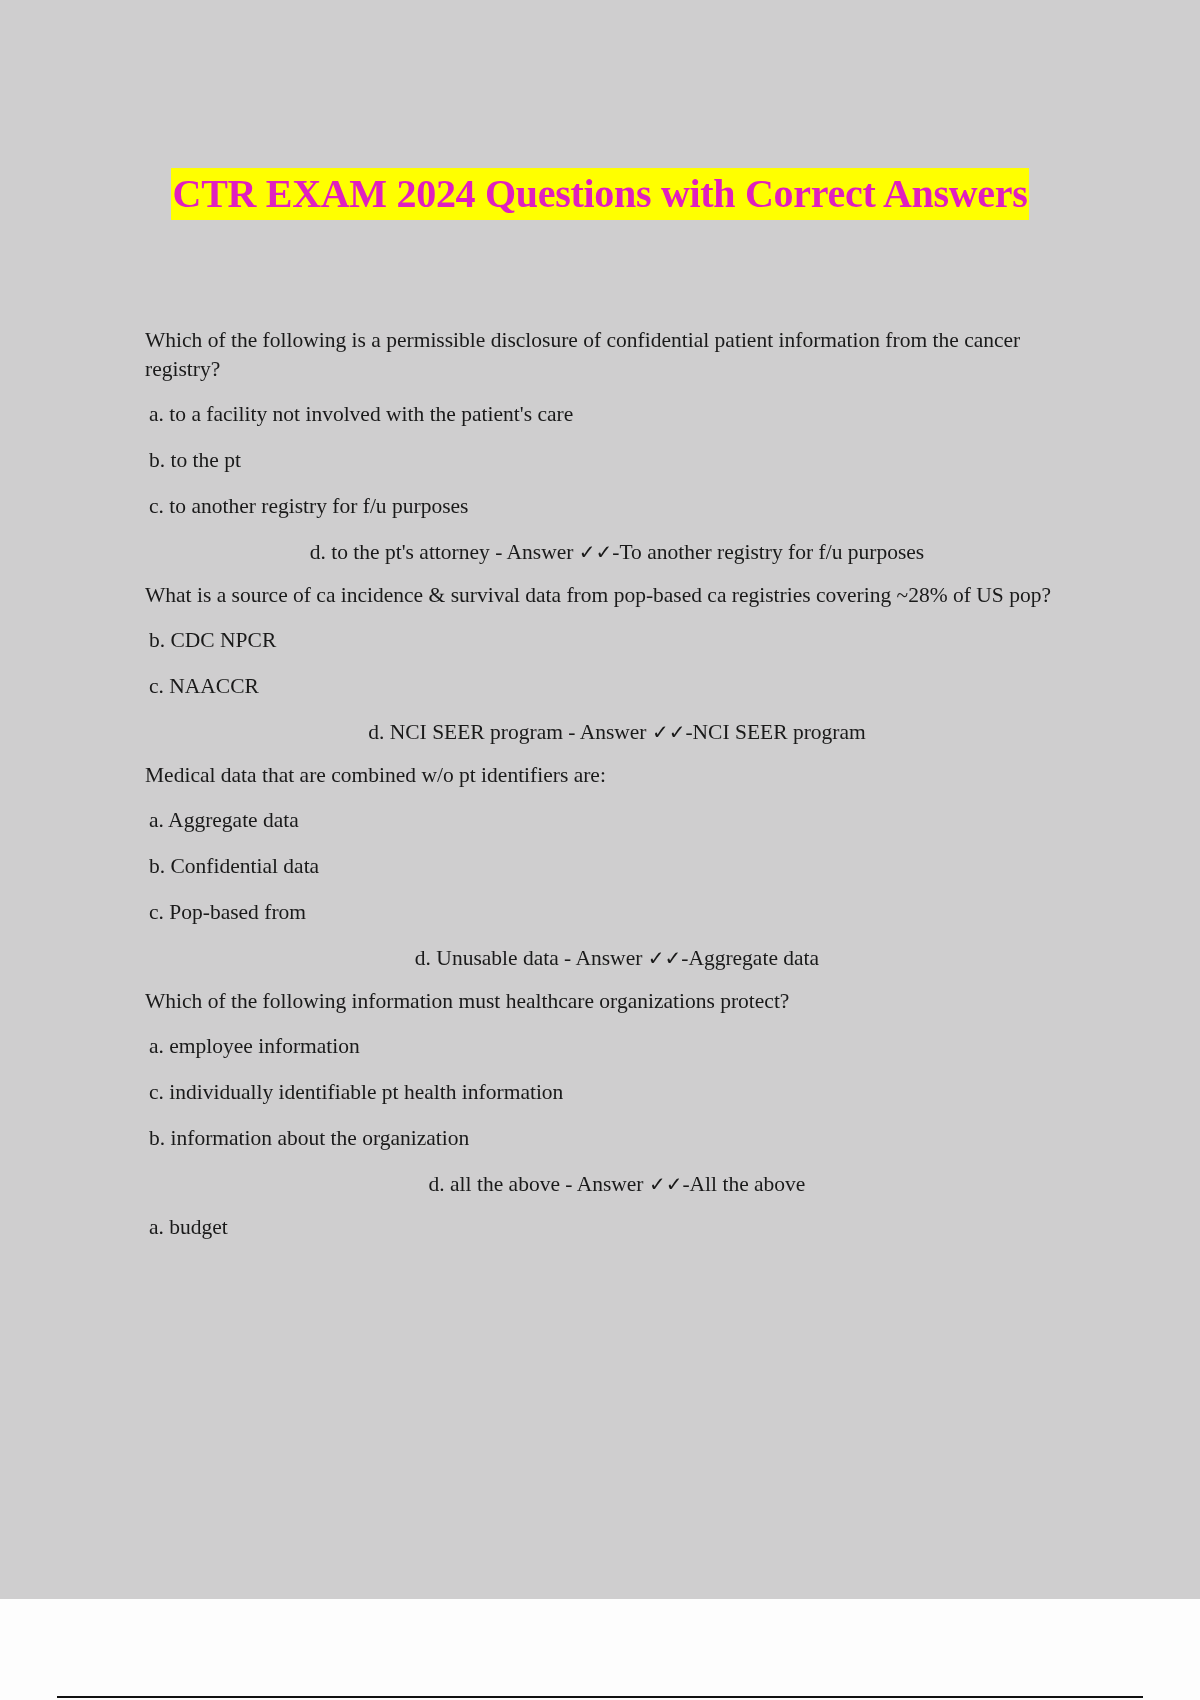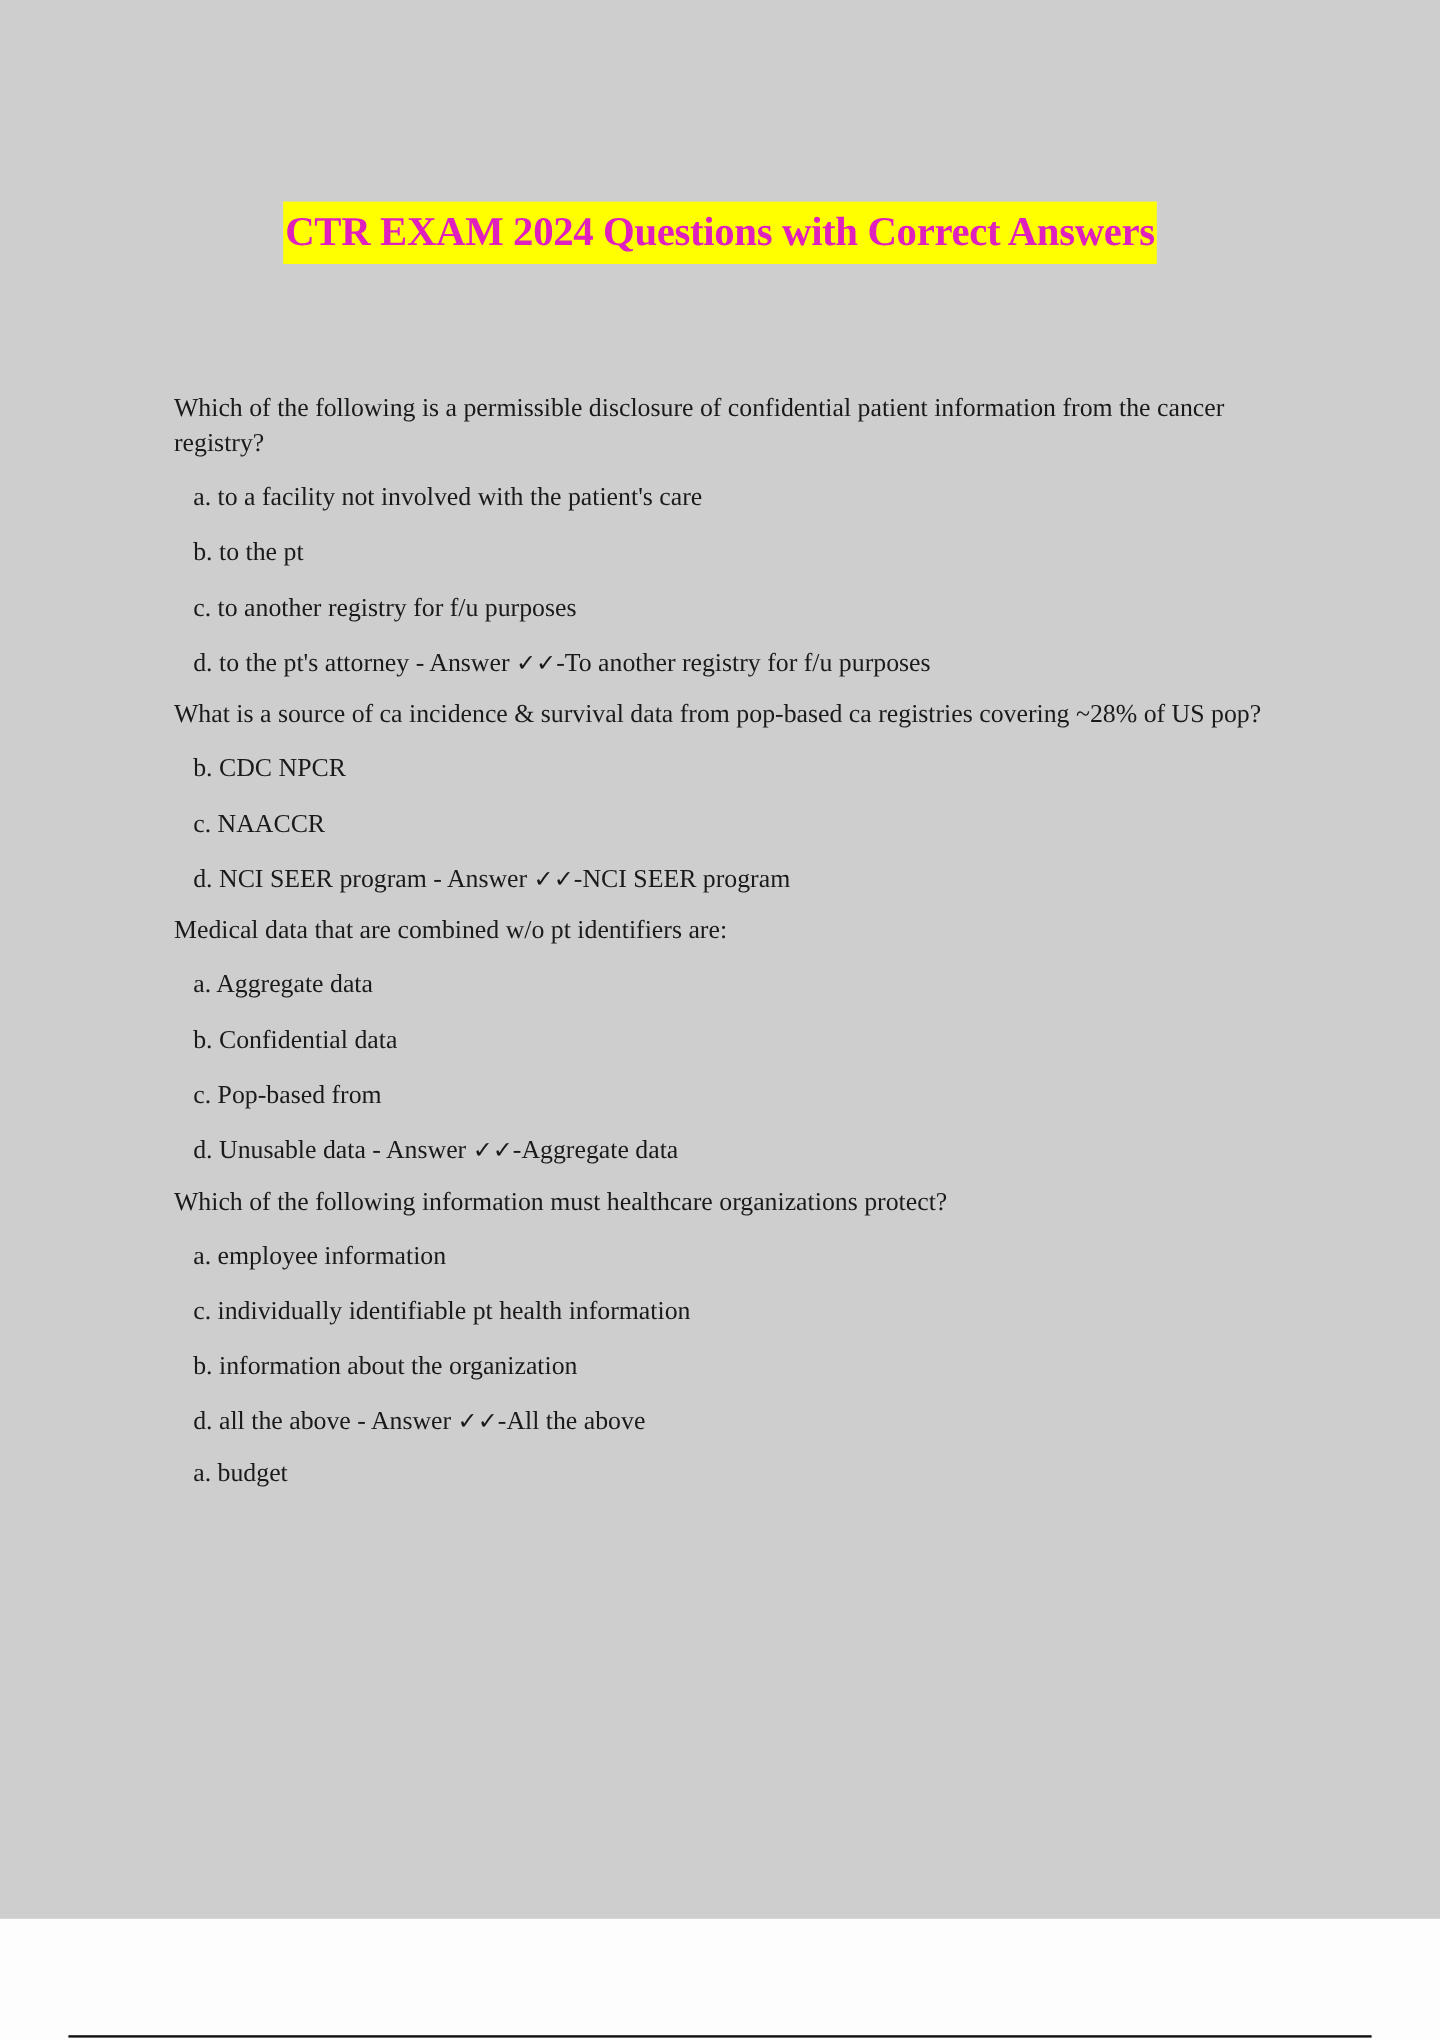--- a/index.html
+++ b/index.html
@@ -14,32 +14,32 @@
     background:#cfcecf;
   }
   .title-wrap {
     position:absolute; top:168px; left:0; width:1200px; text-align:center;
   }
   .title {
     display:inline-block;
     background:#ffff00;
     color:#e01fbf;
     font-weight:bold;
-    font-size:34px;
+    font-size:40px;
     line-height:52px;
     padding:0 2px;
     letter-spacing:-0.3px;
   }
   .content {
     position:absolute; left:145px; top:326px; width:940px;
     font-size:21.5px; line-height:29px;
   }
   .q { margin:0 0 16px 0; }
-  .opt { margin:0 0 17px 16px; }
-  .opt.last { margin-bottom:14px; }
+  .opt { margin:0 0 17px 4px; }
+  .opt.last { margin-bottom:14px;text-align:center; }
   .check { font-family:"DejaVu Sans",sans-serif; font-size:20px; }
   .footer-line {
     position:absolute; left:57px; top:1696px; width:1086px; height:2px;
     background:#111;
   }
 </style>
 </head>
 <body>
 
 <div class="page-gray"></div>

